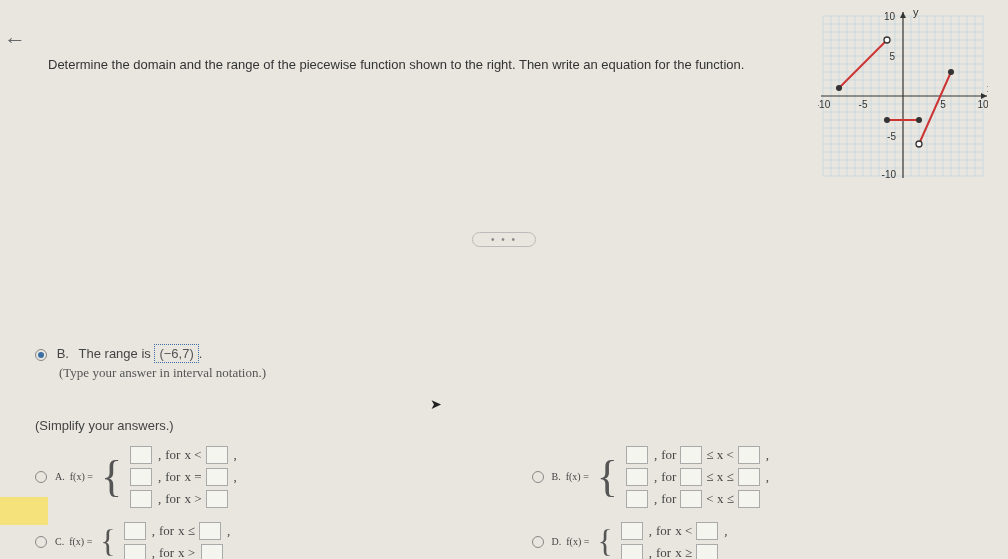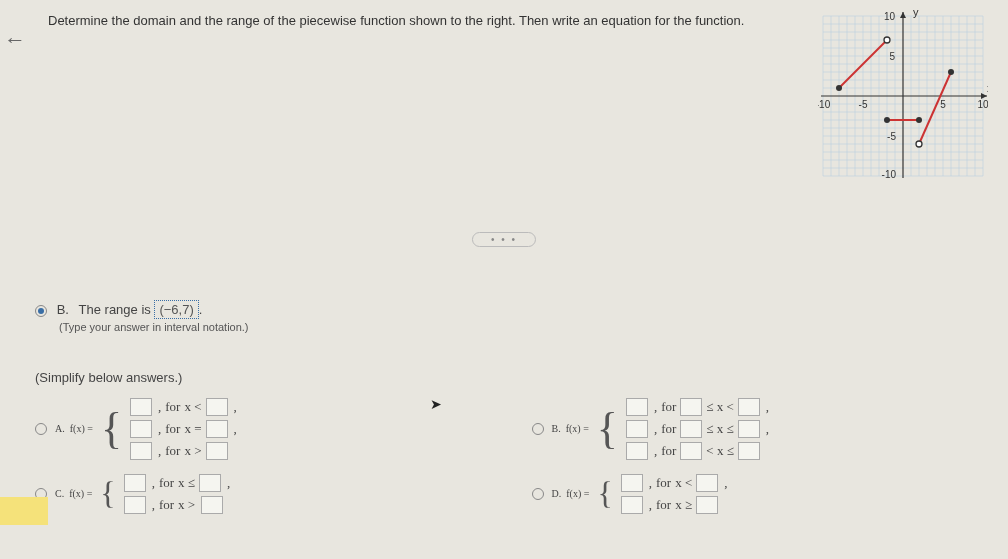--- a/index.html
+++ b/index.html
@@ -21,20 +21,21 @@
     color: #666;
     cursor: pointer;
   }
   .content {
     padding: 12px 40px 12px 48px;
   }
   .question-text {
     color: #333;
     margin-right: 180px;
     line-height: 1.4;
+    margin-top: 44px;
   }
   .graph {
     position: absolute;
     right: 20px;
     top: 8px;
   }
   .ellipsis {
     position: absolute;
     left: 50%;
     top: 232px;
@@ -67,21 +68,21 @@
     width:6px; height:6px;
     background:#3a6ea5;
     border-radius:50%;
   }
   .range-line { margin-left: 20px; }
   .range-val {
     border:1px dotted #3a6ea5;
     padding:1px 4px;
     color:#555;
   }
-  .hint { margin-left: 44px; color:#555; font-size:11px; margin-top:4px;}
+  .hint { margin-left: 44px; color:#555; font-size:13px; margin-top:4px;font-family:Liberation Serif, serif;}
   .instruction { margin: 18px 0 6px 20px; color:#444; line-height:1.4;}
   .choices-row { display:flex; justify-content:space-between; margin:10px 20px 0 20px; gap:40px;}
   .choice { display:flex; align-items:center; gap:8px; flex:1;}
   .radio-empty {
     display:inline-block;
     width:12px; height:12px;
     border-radius:50%;
     border:1px solid #888;
     flex-shrink:0;
   }
@@ -204,21 +205,21 @@
   <div class="range-line">
     <span class="radio-dot selected"></span>
     <span>B.</span>
     <span style="margin-left:6px;">The range is</span>
     <span class="range-val">(−6,7)</span><span>.</span>
   </div>
   <div class="hint">(Type your answer in interval notation.)</div>
 
   <div class="instruction">
     <br>
-    <span>(Simplify below answers.)</span>
+    <span>(Simplify your answers.)</span>
   </div>
 
   <div class="choices-row">
 
     <div class="choice">
       <span class="radio-empty"></span>
       <span class="fx-label"><span>A.</span>&nbsp;&nbsp;<span>f(x) =</span></span>
       <span class="brace">{</span>
       <div class="pieces">
         <div class="piece">

